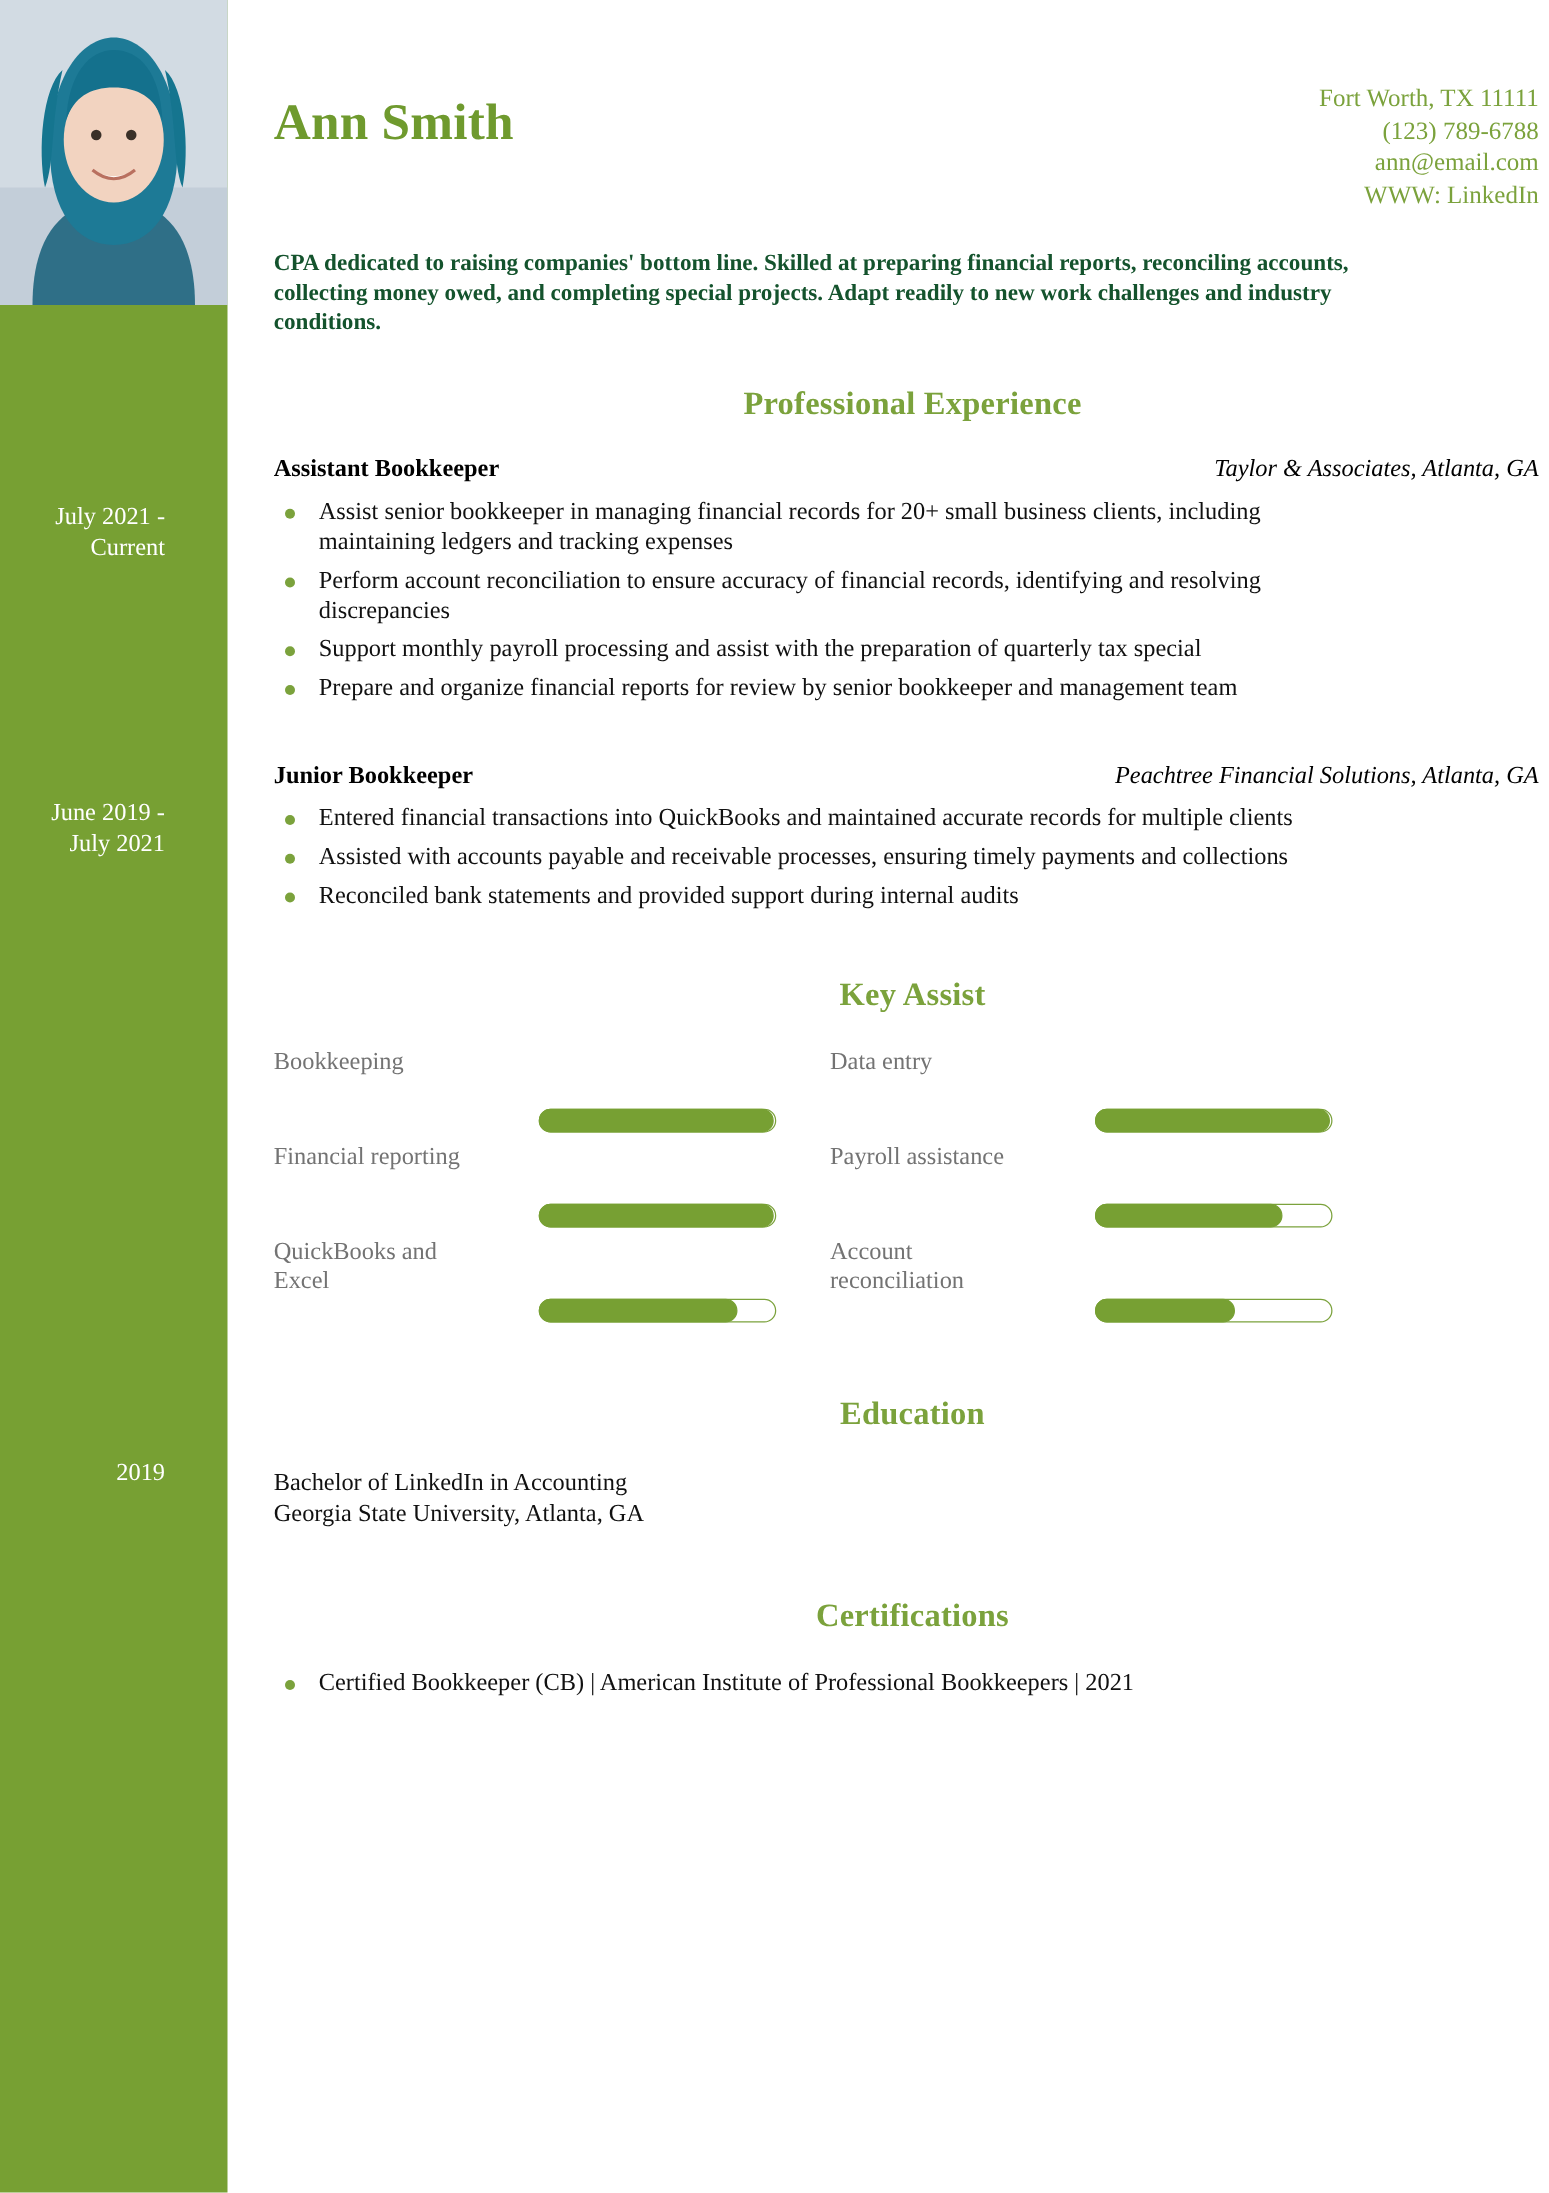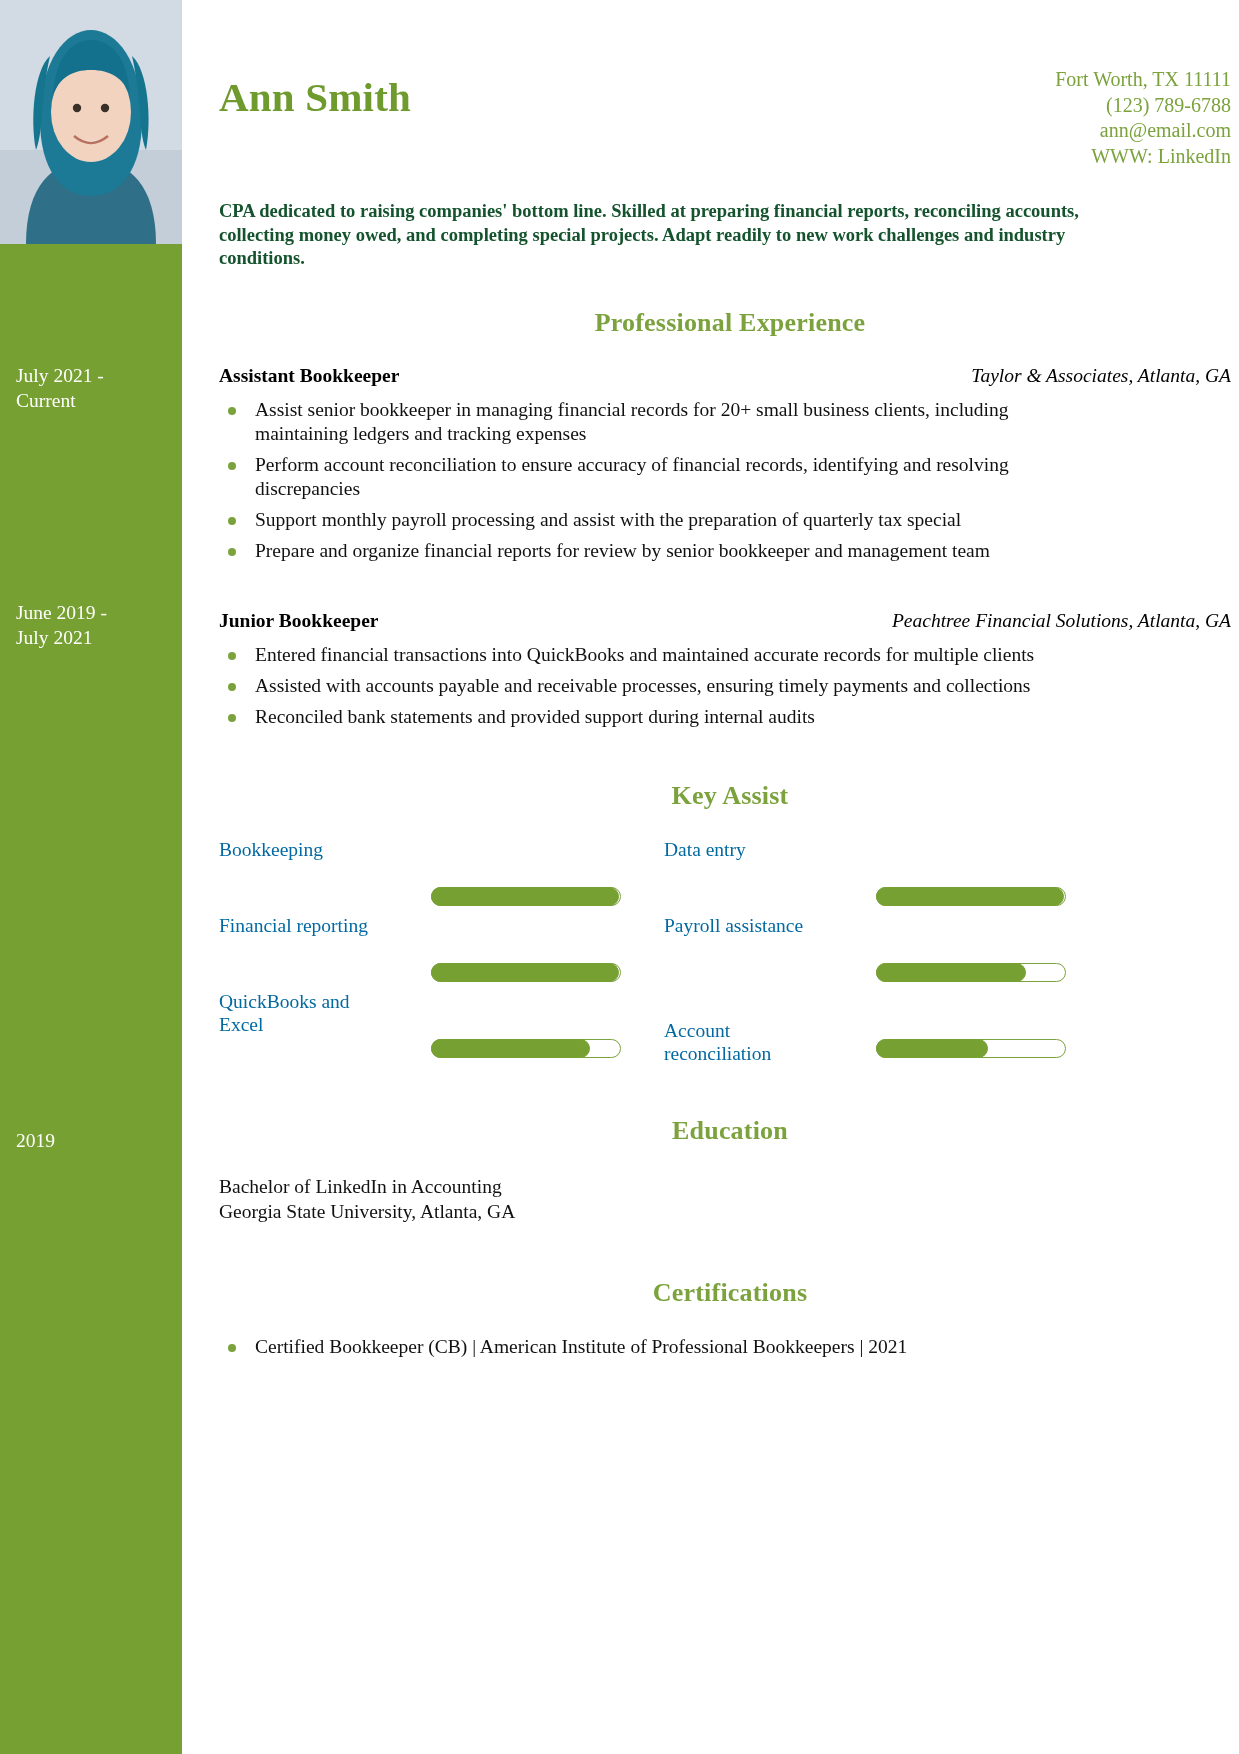--- a/index.html
+++ b/index.html
@@ -16,23 +16,23 @@
     position:absolute; left:0; top:0; width:182px; height:1754px;
     background:#77a033;
   }
   .photo {
     position:absolute; left:0; top:0; width:182px; height:244px;
     overflow:hidden; background:#cfd9e2;
   }
   .photo svg { display:block; width:182px; height:244px; }
 
   .rail-entry {
-    position:absolute; width:160px; left:16px;
-    text-align:left; padding-right:33px;
-    color:#ffffff; font-size:19.5px; line-height:25px;
+    position:absolute; width:160px; left:5px;
+    text-align:right; padding-right:33px;
+    color:#ffffff; font-size:19.5px; line-height:25px;margin-top:38px;
   }
 
   
   .main { position:absolute; left:182px; top:0; width:1057px; }
 
   .header { position:relative; height:190px; }
   .name {
     position:absolute; left:37px; top:73px;
     font-size:41px; font-weight:bold; color:#6f9a2e;
     letter-spacing:.2px;
@@ -75,21 +75,21 @@
     width:8px; height:8px; border-radius:50%; background:#7ba23c;
   }
 
   
   .skills-grid {
     margin-left:37px; width:880px;
     display:grid; grid-template-columns:1fr 1fr; column-gap:10px;
   }
   .skill { height:76px; position:relative; }
   .skill-name {
-    font-size:19.5px; line-height:23px; color:#0369a1;
+    font-size:19.5px; line-height:23px; color:#737373;
     max-width:200px;
   }
   .bar-track {
     position:absolute; left:212px; bottom:8px;
     width:190px; height:19px; border-radius:10px;
     border:1.4px solid #7ba23c; background:#fff;
   }
   .bar-fill {
     position:absolute; left:-1.4px; top:-1.4px; height:19px;
     border-radius:10px; background:#77a033;
@@ -213,21 +213,21 @@
             <div class="bar-fill" style="width: 80%;"></div>
           </div>
         </div>
         <div class="skill">
           <div class="skill-name" style="max-width:150px;">QuickBooks and Excel</div>
           <div class="bar-track">
             <div class="bar-fill" style="width: 85%;"></div>
           </div>
         </div>
         <div class="skill">
-          <div class="skill-name" style="max-width:110px;margin-top:29px;">Account reconciliation</div>
+          <div class="skill-name" style="max-width:110px;">Account reconciliation</div>
           <div class="bar-track">
             <div class="bar-fill" style="width: 60%;"></div>
           </div>
         </div>
       </div>
     </div>
 
     <div style="margin-top:50px;">
       <div class="section-title">Education</div>
       <div style="height:28px;"></div>

